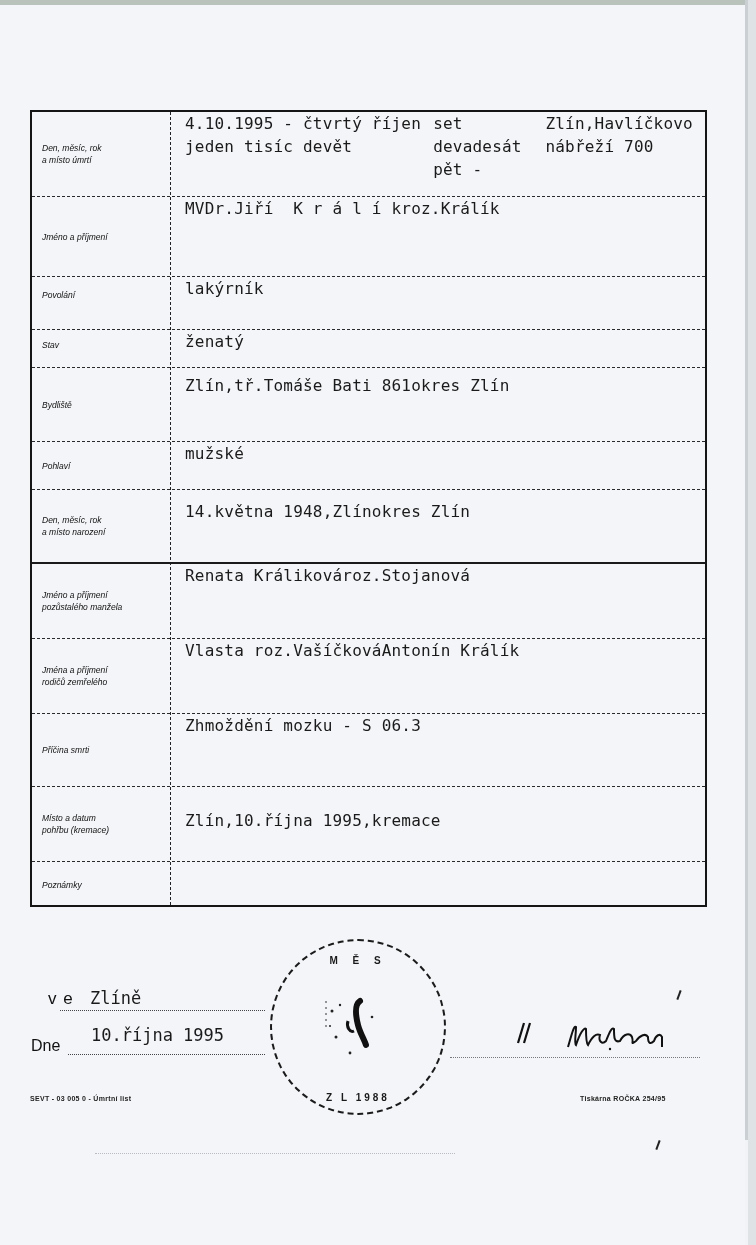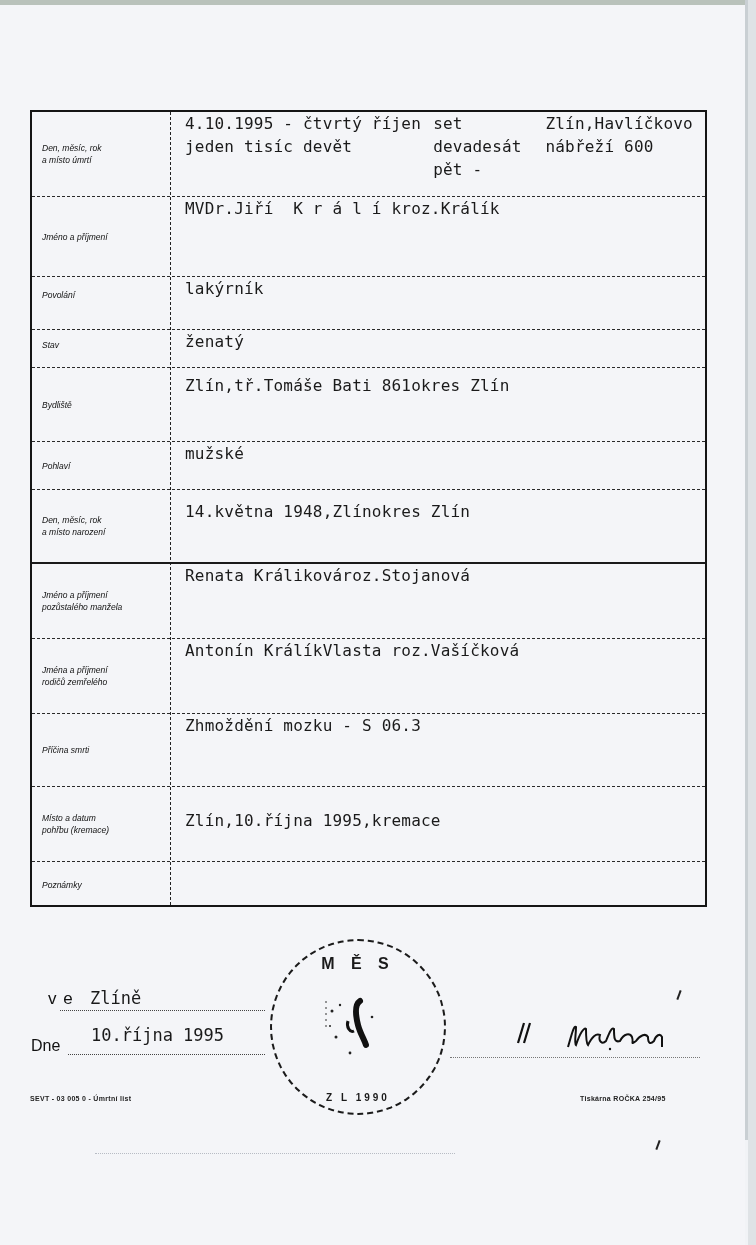--- a/index.html
+++ b/index.html
@@ -53,21 +53,21 @@
   .footer {
     position:absolute; font-family:"Liberation Sans", sans-serif;
     font-size:7px; font-weight:bold; color:#222; letter-spacing:0.3px;
   }
   .stamp {
     position:absolute; left:270px; top:934px; width:176px; height:176px;
     border-radius:50%; border:2.5px dashed #1a1a1a; box-sizing:border-box;
   }
   .stamp-text-top {
     position:absolute; left:0; top:14px; width:100%; text-align:center;
-    font-family:"Liberation Sans", sans-serif; font-size:16px; font-weight:bold;
+    font-family:"Liberation Sans", sans-serif; font-size:10px; font-weight:bold;
     letter-spacing:6px; color:#1a1a1a;
   }
   .stamp-text-bottom {
     position:absolute; left:0; bottom:10px; width:100%; text-align:center;
     font-family:"Liberation Sans", sans-serif; font-size:10px; font-weight:bold;
     letter-spacing:3px; color:#1a1a1a;
   }
   .stamp-emblem { position:absolute; left:40px; top:40px; width:90px; height:90px; }
   .signature { position:absolute; left:510px; top:1010px; width:200px; height:50px; }
   .mark { position:absolute; width:2px; height:10px; background:#222; transform:rotate(20deg); }
@@ -81,21 +81,21 @@
 
   <div class="form">
     <div class="vline"></div>
 
     <div class="row" style="top:0;height:85px">
       <div class="label">Den, měsíc, rok
 a místo úmrtí</div>
       <div class="value">
         <span>4.10.1995 - čtvrtý říjen jeden tisíc devět</span>
         <span>set devadesát pět -</span>
-        <span>Zlín,Havlíčkovo nábřeží 600</span>
+        <span>Zlín,Havlíčkovo nábřeží 700</span>
       </div>
     </div>
 
     <div class="row" style="top:85px;height:80px">
       <div class="label">Jméno a příjmení</div>
       <div class="value">
         <span style="white-space:pre">MVDr.Jiří  K r á l í k</span>
         <span>roz.Králík</span>
       </div>
     </div>
@@ -144,22 +144,22 @@
       <div class="value">
         <span>Renata Králiková</span>
         <span>roz.Stojanová</span>
       </div>
     </div>
 
     <div class="row" style="top:527px;height:75px">
       <div class="label">Jména a příjmení
 rodičů zemřelého</div>
       <div class="value">
+        <span>Vlasta roz.Vašíčková</span>
         <span>Antonín Králík</span>
-        <span>Vlasta roz.Vašíčková</span>
       </div>
     </div>
 
     <div class="row" style="top:602px;height:73px">
       <div class="label">Příčina smrti</div>
       <div class="value">
         <span>Zhmoždění mozku - S 06.3</span>
       </div>
     </div>
 
@@ -191,21 +191,21 @@
       <path d="M48 20 C42 24 44 36 46 44 C48 52 52 58 54 64" stroke="#111" stroke-width="6" fill="none" stroke-linecap="round"></path>
       <path d="M36 40 C34 46 38 52 42 50" stroke="#111" stroke-width="3" fill="none"></path>
       <circle cx="20" cy="30" r="1.5" fill="#222"></circle>
         <circle cx="28" cy="24" r="1.2" fill="#222"></circle>
       <circle cx="24" cy="56" r="1.5" fill="#222"></circle>
         <circle cx="60" cy="36" r="1.3" fill="#222"></circle>
       <circle cx="38" cy="72" r="1.4" fill="#222"></circle>
         <circle cx="18" cy="45" r="1" fill="#222"></circle>
       <path d="M14 20 L14 50" stroke="#333" stroke-width="1" stroke-dasharray="2,4"></path>
     </svg>
-    <div class="stamp-text-bottom">Z L 1990</div>
+    <div class="stamp-text-bottom">Z L 1988</div>
   </div>
 
   <div class="dotline" style="left:450px;top:1052px;width:250px;border-bottom-color:#777"></div>
   <svg class="signature" viewBox="0 0 200 50">
     <path d="M8 28 L14 8 M14 28 L20 8" stroke="#111" stroke-width="2.2" fill="none"></path>
     <path d="M58 32 C62 18 64 10 66 12 C66 20 64 28 66 30 C70 18 74 12 76 14 C76 22 76 28 78 30 C82 22 86 18 90 20 C88 26 92 30 96 26 C100 16 102 12 104 14 C104 22 104 28 110 26 C114 18 120 18 122 22 C124 28 120 30 126 26 C130 20 136 18 138 22 C138 28 140 30 144 26 C146 20 150 18 152 22 L152 32" stroke="#111" stroke-width="2" fill="none"></path>
     <circle cx="100" cy="34" r="1.2" fill="#111"></circle>
   </svg>
   <div class="mark" style="left:678px;top:985px"></div>
   <div class="mark" style="left:657px;top:1135px"></div>

